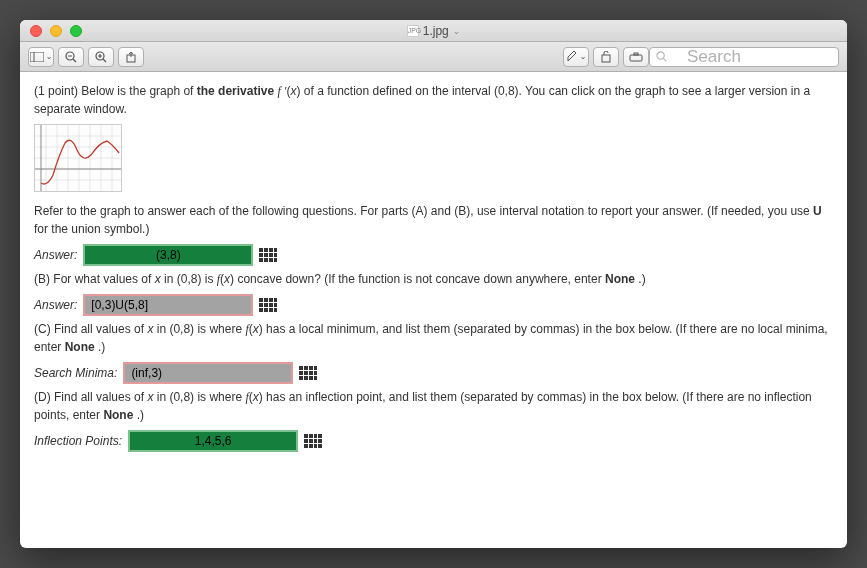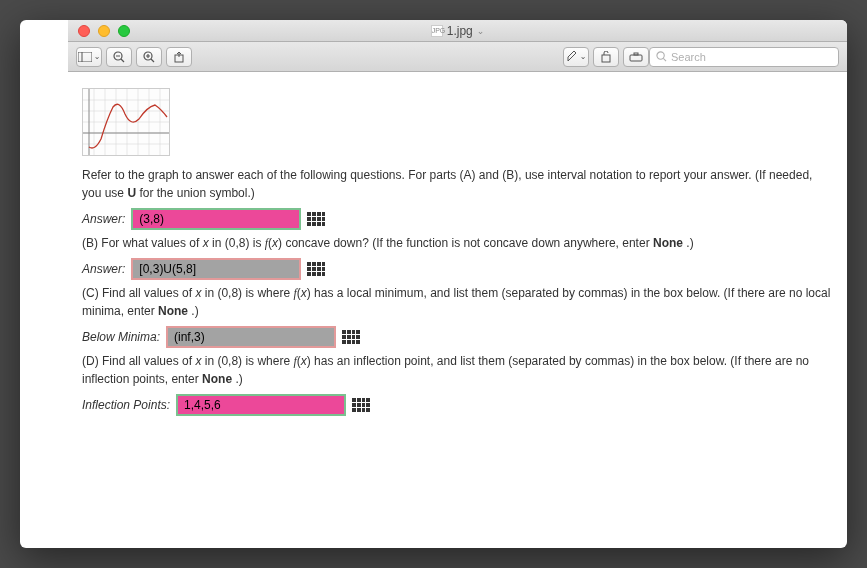--- a/index.html
+++ b/index.html
@@ -13,21 +13,20 @@
     }
     .window {
       width: 100%;
       height: 100%;
       background: #fff;
       border-radius: 6px;
       overflow: hidden;
       box-shadow: 0 10px 40px rgba(0,0,0,0.5);
       display: flex;
       flex-direction: column;
-      padding-left: 48px;
     }
     .titlebar {
       height: 22px;
       background: linear-gradient(#e8e8e8, #d6d6d6);
       border-bottom: 1px solid #b0b0b0;
       display: flex;
       align-items: center;
       position: relative;
     }
     .traffic-lights {
@@ -95,23 +94,23 @@
     .tb-spacer { flex: 1; }
     .search-field {
       height: 20px;
       width: 190px;
       border: 1px solid #b0b0b0;
       border-radius: 4px;
       background: #fff;
       display: flex;
       align-items: center;
       padding: 0 6px;
-      font-size: 11px;
+      font-size: 17px;
       color: #b0b0b0;
-      gap: 4px;
+      gap: 20px;
     }
     .content {
       flex: 1;
       overflow: auto;
       padding: 10px 14px;
       color: #333;
       line-height: 1.5;
     }
     .content p { margin-bottom: 6px; }
     .graph-thumb {
@@ -131,21 +130,21 @@
     .answer-label { white-space: nowrap; font-style: italic; }
     .answer-input {
       height: 22px;
       width: 170px;
       border: 2px solid;
       padding: 0 6px;
       font-size: 12px;
       font-family: inherit;
       outline: none;
     }
-    .input-green { border-color: #7ac18f; background: #ec4899; }
+    .input-green { border-color: #7ac18f; background: #15803d; text-align: center; }
     .input-red { border-color: #e39a9a; background: #a3a3a3; }
     .grid-icon {
       width: 18px; height: 14px;
       display: grid;
       grid-template-columns: repeat(4, 1fr);
       grid-template-rows: repeat(3, 1fr);
       gap: 1px;
       cursor: pointer;
     }
     .grid-icon span {
@@ -227,20 +226,23 @@
         <svg width="11" height="11" viewBox="0 0 12 12">
             <circle cx="5" cy="5" r="4" fill="none" stroke="#b0b0b0" stroke-width="1.2"></circle>
             <line x1="8" y1="8" x2="11" y2="11" stroke="#b0b0b0" stroke-width="1.2"></line>
           </svg>
         <span>Search</span>
       </div>
     </div>
   </div>
 
   <div class="content">
+    <p>
+      <span>(1 point) Below is the graph of </span><b>the derivative</b> <span class="italic-f">f ′</span>(<span class="italic-x">x</span>)<span> of a function defined on the interval (0,8). You can click on the graph to see a larger version in a separate window.</span>
+    </p>
 
     <div class="graph-thumb">
       <svg width="86" height="66" viewBox="0 0 86 66">
         <g stroke="#d0d0d0" stroke-width="0.5">
           <line x1="0" y1="11" x2="86" y2="11"></line>
             <line x1="0" y1="22" x2="86" y2="22"></line>
             <line x1="0" y1="33" x2="86" y2="33"></line>
             <line x1="0" y1="44" x2="86" y2="44"></line>
             <line x1="0" y1="55" x2="86" y2="55"></line>
           <line x1="11" y1="0" x2="11" y2="66"></line>
@@ -299,21 +301,21 @@
           <span></span>
           <span></span>
           <span></span>
         </div>
     </div>
 
     <p>
       (C) Find all values of <span class="italic-x">x</span> in (0,8) is where <span class="italic-f">f</span>(<span class="italic-x">x</span>) has a local minimum, and list them (separated by commas) in the box below. (If there are no local minima, enter <b>None</b><span> .)</span>
     </p>
     <div class="answer-row">
-      <span class="answer-label">Below Minima:</span>
+      <span class="answer-label">Search Minima:</span>
       <input class="answer-input input-red" value="(inf,3)" style="">
       <div class="grid-icon">
           <span></span>
           <span></span>
           <span></span>
           <span></span>
           <span></span>
           <span></span>
           <span></span>
           <span></span>

